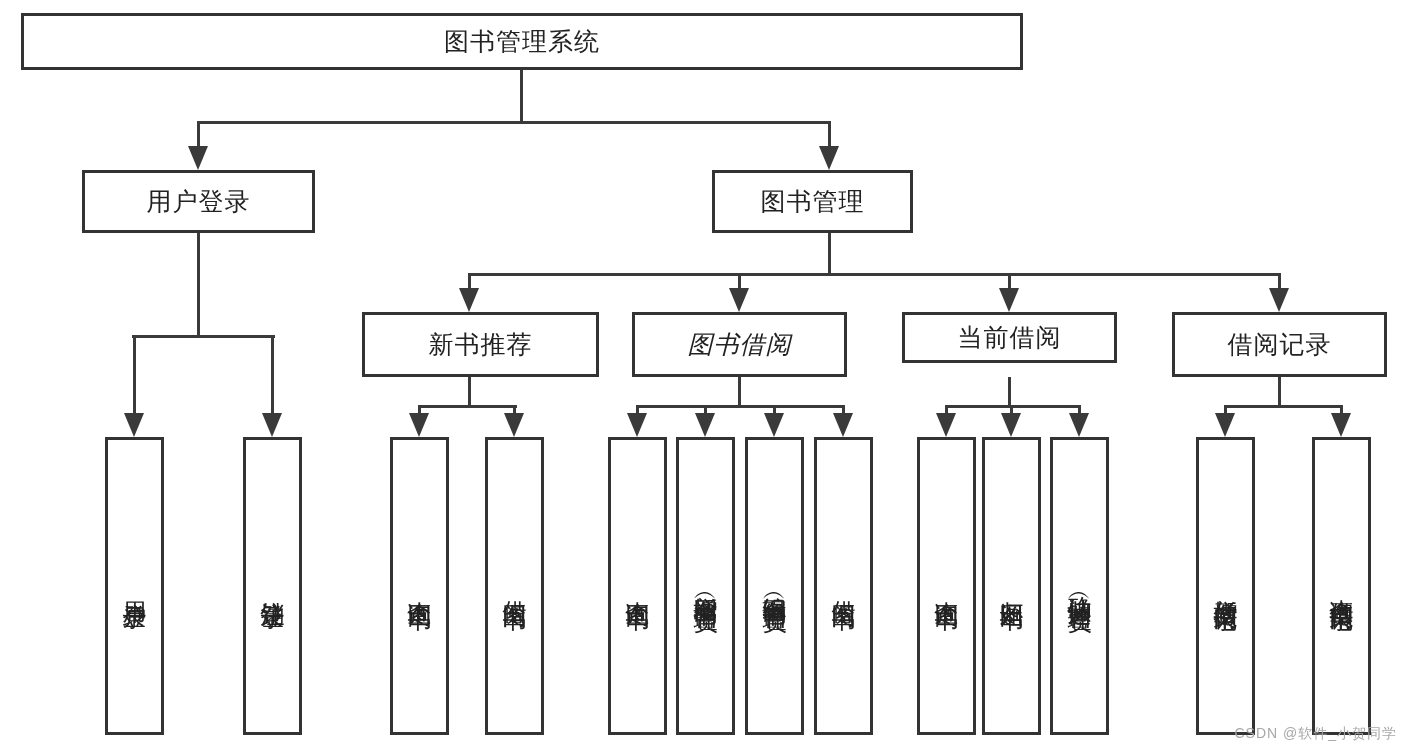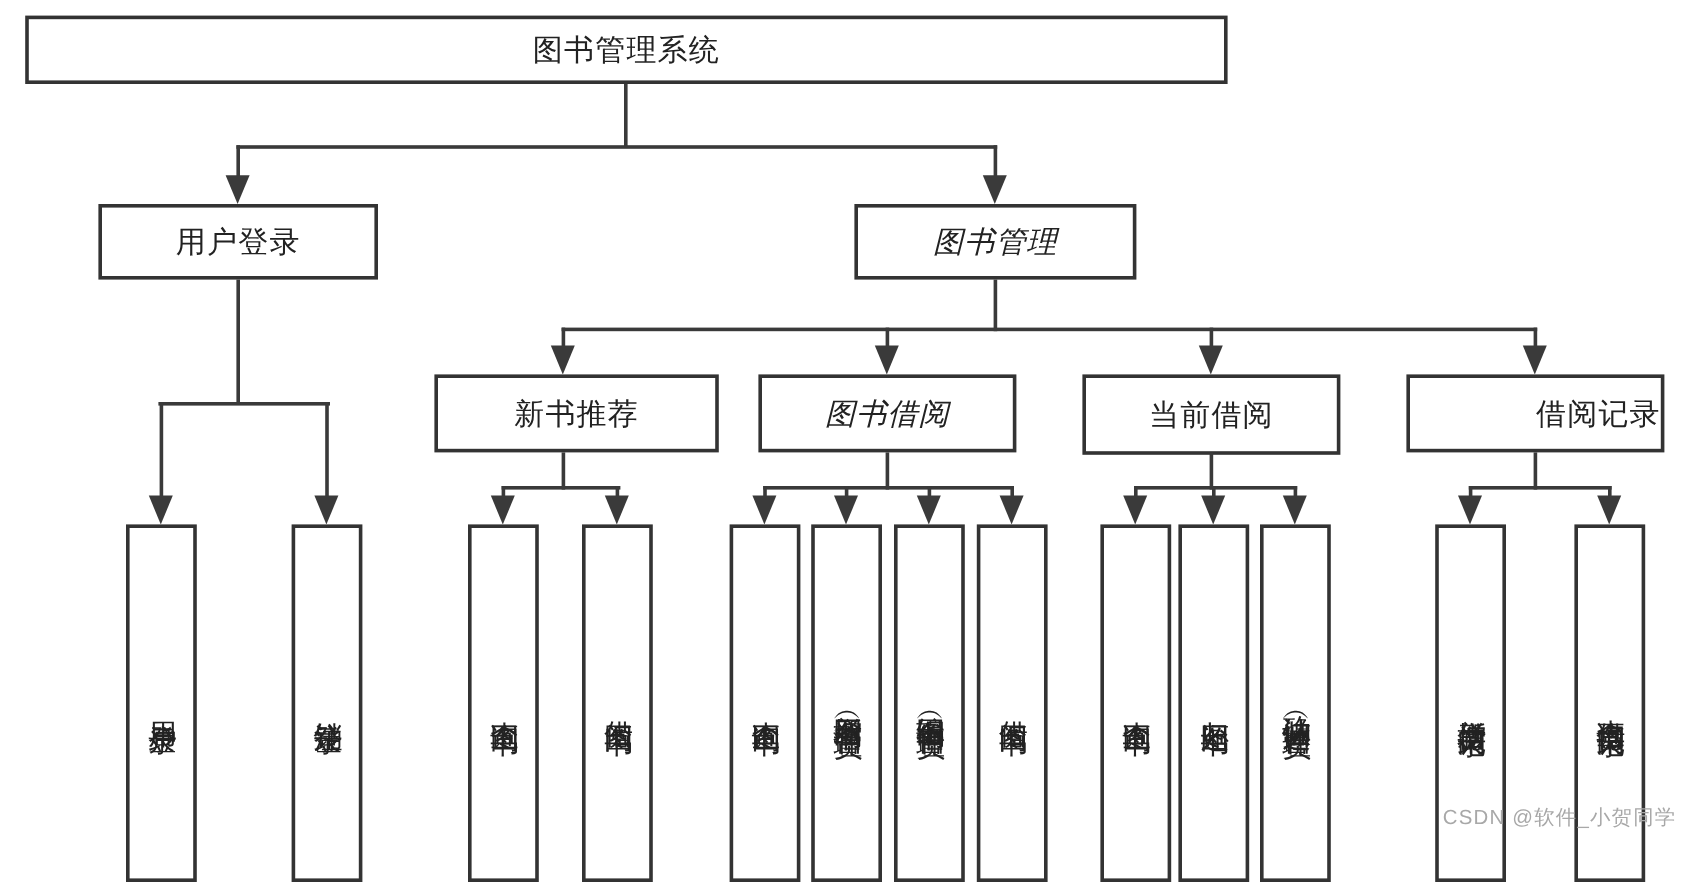--- a/index.html
+++ b/index.html
@@ -18,21 +18,21 @@
   .vbox .vtext{writing-mode:vertical-rl;text-orientation:mixed;
         font-size:24px;color:#222222;letter-spacing:2px;line-height:1;white-space:nowrap;}
 
   
   .vl{position:absolute;width:3px;background:#3a3a3a;}
   .hl{position:absolute;height:3px;background:#3a3a3a;}
   .ar{position:absolute;width:0;height:0;
       border-left:10px solid transparent;border-right:10px solid transparent;
       border-top:24px solid #3a3a3a;}
 
-  .watermark{position:absolute;top:670px;right:8px;font-size:17px;color:#a8a8a8;
+  .watermark{position:absolute;top:725px;right:8px;font-size:14px;color:#a8a8a8;
       letter-spacing:1px;z-index:5;white-space:nowrap;}
 </style>
 </head>
 <body>
 
 <div id="canvas">
 
   <div class="hbox" style="left:21px;top:13px;width:1002px;height:57px;">
     <span class="lbl">图书管理系统</span>
   </div>
@@ -40,21 +40,21 @@
   <div class="vl" style="left:520px;top:70px;height:53px;"></div>
   <div class="hl" style="left:197px;top:121px;width:634px;"></div>
   <div class="vl" style="left:197px;top:121px;height:29px;"></div>
   <div class="ar" style="left:188px;top:146px;"></div>
   <div class="vl" style="left:828px;top:121px;height:29px;"></div>
   <div class="ar" style="left:819px;top:146px;"></div>
 
   <div class="hbox" style="left:82px;top:170px;width:233px;height:63px;">
     <span class="lbl">用户登录</span>
   </div>
-  <div class="hbox" style="left:712px;top:170px;width:235px;height:63px;font-style:italic;">
+  <div class="hbox" style="left:712px;top:170px;width:201px;height:63px;">
     <span class="lbl">图书管理</span>
   </div>
 
   <div class="vl" style="left:197px;top:233px;height:104px;"></div>
   <div class="hl" style="left:132px;top:335px;width:143px;"></div>
   <div class="vl" style="left:133px;top:335px;height:80px;"></div>
   <div class="ar" style="left:124px;top:413px;"></div>
   <div class="vl" style="left:271px;top:335px;height:80px;"></div>
   <div class="ar" style="left:262px;top:413px;"></div>
 
@@ -68,24 +68,24 @@
   <div class="ar" style="left:999px;top:288px;"></div>
   <div class="vl" style="left:1278px;top:273px;height:18px;"></div>
   <div class="ar" style="left:1269px;top:288px;"></div>
 
   <div class="hbox" style="left:362px;top:312px;width:237px;height:65px;">
     <span class="lbl">新书推荐</span>
   </div>
   <div class="hbox" style="left:632px;top:312px;width:215px;height:65px;font-style:italic;">
     <span class="lbl">图书借阅</span>
   </div>
-  <div class="hbox" style="left:902px;top:312px;width:215px;height:67px;">
+  <div class="hbox" style="left:902px;top:312px;width:215px;height:51px;">
     <span class="lbl">当前借阅</span>
   </div>
-  <div class="hbox" style="left:1172px;top:312px;width:215px;height:65px;justify-content:flex-end;">
+  <div class="hbox" style="left:1172px;top:312px;width:215px;height:65px;">
     <span class="lbl">借阅记录</span>
   </div>
 
   <div class="vl" style="left:468px;top:377px;height:31px;"></div>
   <div class="hl" style="left:418px;top:405px;width:99px;"></div>
   <div class="vl" style="left:418px;top:405px;height:12px;"></div>
   <div class="ar" style="left:409px;top:413px;"></div>
   <div class="vl" style="left:513px;top:405px;height:12px;"></div>
   <div class="ar" style="left:504px;top:413px;"></div>
 

